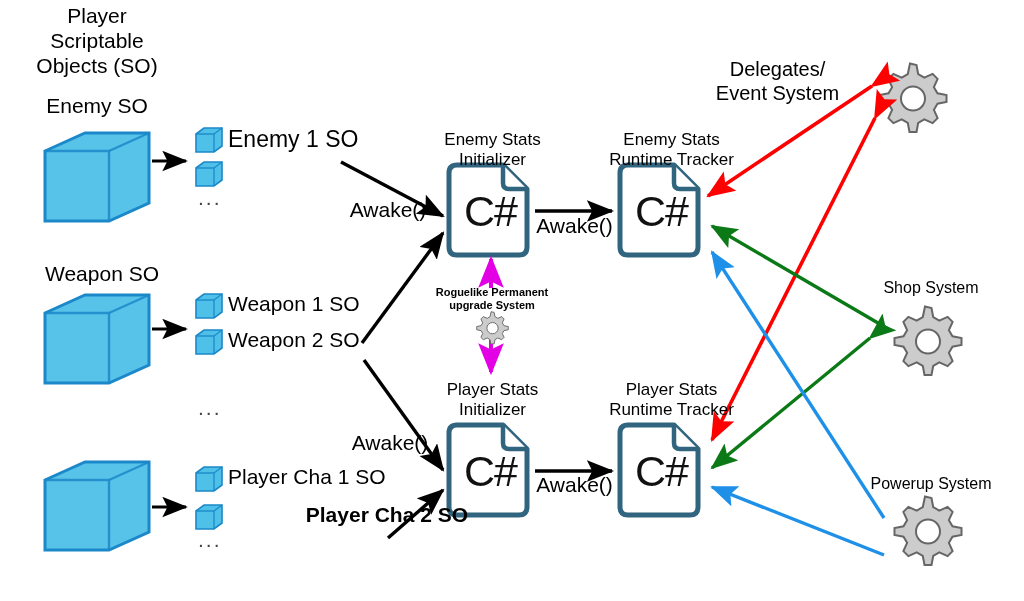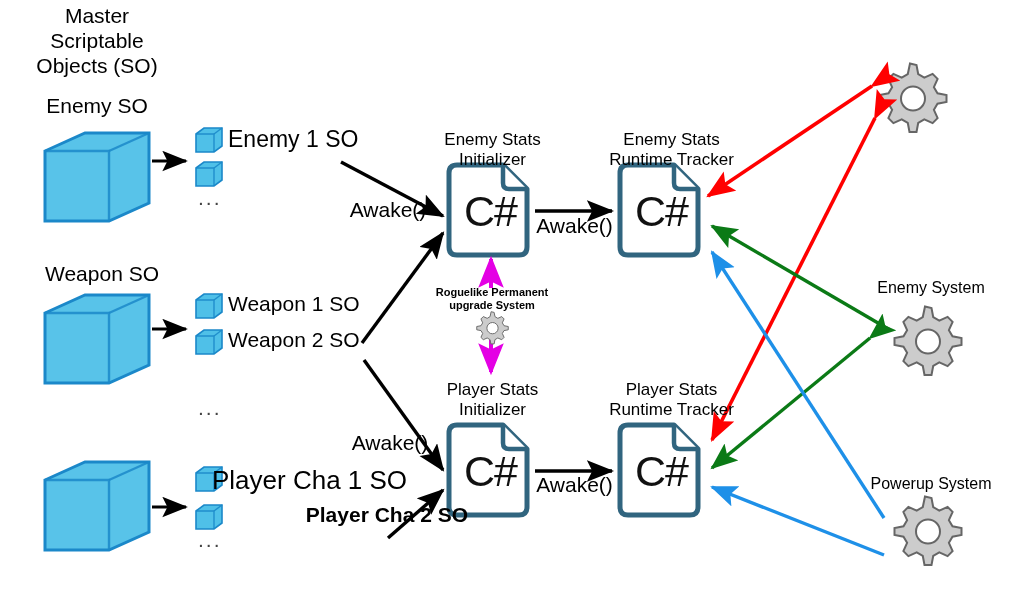--- a/index.html
+++ b/index.html
@@ -105,35 +105,35 @@
 
     <line x1="890" y1="330" x2="712" y2="226" stroke="#0B7A16" stroke-width="3.4" marker-end="url(#ah-green)"></line>
 
     <line x1="870" y1="338" x2="712" y2="468" stroke="#0B7A16" stroke-width="3.4" marker-start="url(#ah-green)" marker-end="url(#ah-green)"></line>
 
     <line x1="884" y1="518" x2="712" y2="252" stroke="#1E90E8" stroke-width="3.4" marker-end="url(#ah-blue)"></line>
 
     <line x1="884" y1="555" x2="712" y2="487" stroke="#1E90E8" stroke-width="3.4" marker-end="url(#ah-blue)"></line>
   </svg>
 
-  <div class="lbl" style="left:22px;top:4px;width:150px;font-size:21px;">Master
+  <div class="lbl" style="left:22px;top:4px;width:150px;font-size:21px;">Player
 Scriptable
 Objects (SO)</div>
 
   <div class="lbl" style="left:22px;top:262px;width:160px;font-size:21px;">Weapon SO</div>
   <div class="lbl" style="left:22px;top:94px;width:150px;font-size:21px;">Enemy SO</div>
 
   <div class="lbl" style="left:228px;top:126px;width:200px;text-align:left;font-size:23px;">Enemy 1 SO</div>
   <div class="dots" style="left:198px;top:186px;">...</div>
 
   <div class="lbl" style="left:228px;top:292px;width:220px;text-align:left;font-size:21px;">Weapon 1 SO</div>
   <div class="lbl" style="left:228px;top:328px;width:220px;text-align:left;font-size:21px;">Weapon 2 SO</div>
   <div class="dots" style="left:198px;top:396px;">...</div>
 
-  <div class="lbl" style="left:212px;top:465px;width:240px;text-align:left;font-size:26px;">Player Cha 1 SO</div>
+  <div class="lbl" style="left:228px;top:465px;width:240px;text-align:left;font-size:21px;">Player Cha 1 SO</div>
   <div class="lbl" style="left:228px;top:503px;width:240px;text-align:right;font-size:21px;font-weight:bold;">Player Cha 2 SO</div>
   <div class="dots" style="left:198px;top:528px;">...</div>
 
   <div class="lbl" style="left:415px;top:130px;width:155px;font-size:17px;">Enemy Stats
 Initializer</div>
   <div class="lbl" style="left:584px;top:130px;width:175px;font-size:17px;">Enemy Stats
 Runtime Tracker</div>
   <div class="lbl" style="left:415px;top:380px;width:155px;font-size:17px;">Player Stats
 Initializer</div>
   <div class="lbl" style="left:584px;top:380px;width:175px;font-size:17px;">Player Stats
@@ -145,17 +145,19 @@
   <div class="hash" style="left:635px;top:450px;">C#</div>
 
   <div class="lbl" style="left:338px;top:198px;width:100px;font-size:21px;">Awake()</div>
   <div class="lbl" style="left:527px;top:214px;width:95px;font-size:21px;">Awake()</div>
   <div class="lbl" style="left:340px;top:431px;width:100px;font-size:21px;">Awake()</div>
   <div class="lbl" style="left:527px;top:473px;width:95px;font-size:21px;">Awake()</div>
 
   <div class="lbl" style="left:428px;top:286px;width:128px;font-size:11px;font-weight:bold;line-height:1.15;">Roguelike Permanent
 upgrade System</div>
 
+  <div class="lbl" style="left:705px;top:58px;width:145px;font-size:20px;">Delegates/
+Event System</div>
 
-  <div class="lbl" style="left:866px;top:279px;width:130px;font-size:16px;">Enemy System</div>
+  <div class="lbl" style="left:866px;top:279px;width:130px;font-size:16px;">Shop System</div>
   <div class="lbl" style="left:856px;top:475px;width:150px;font-size:16px;">Powerup System</div>
 
 </div>
 
 </body></html>

